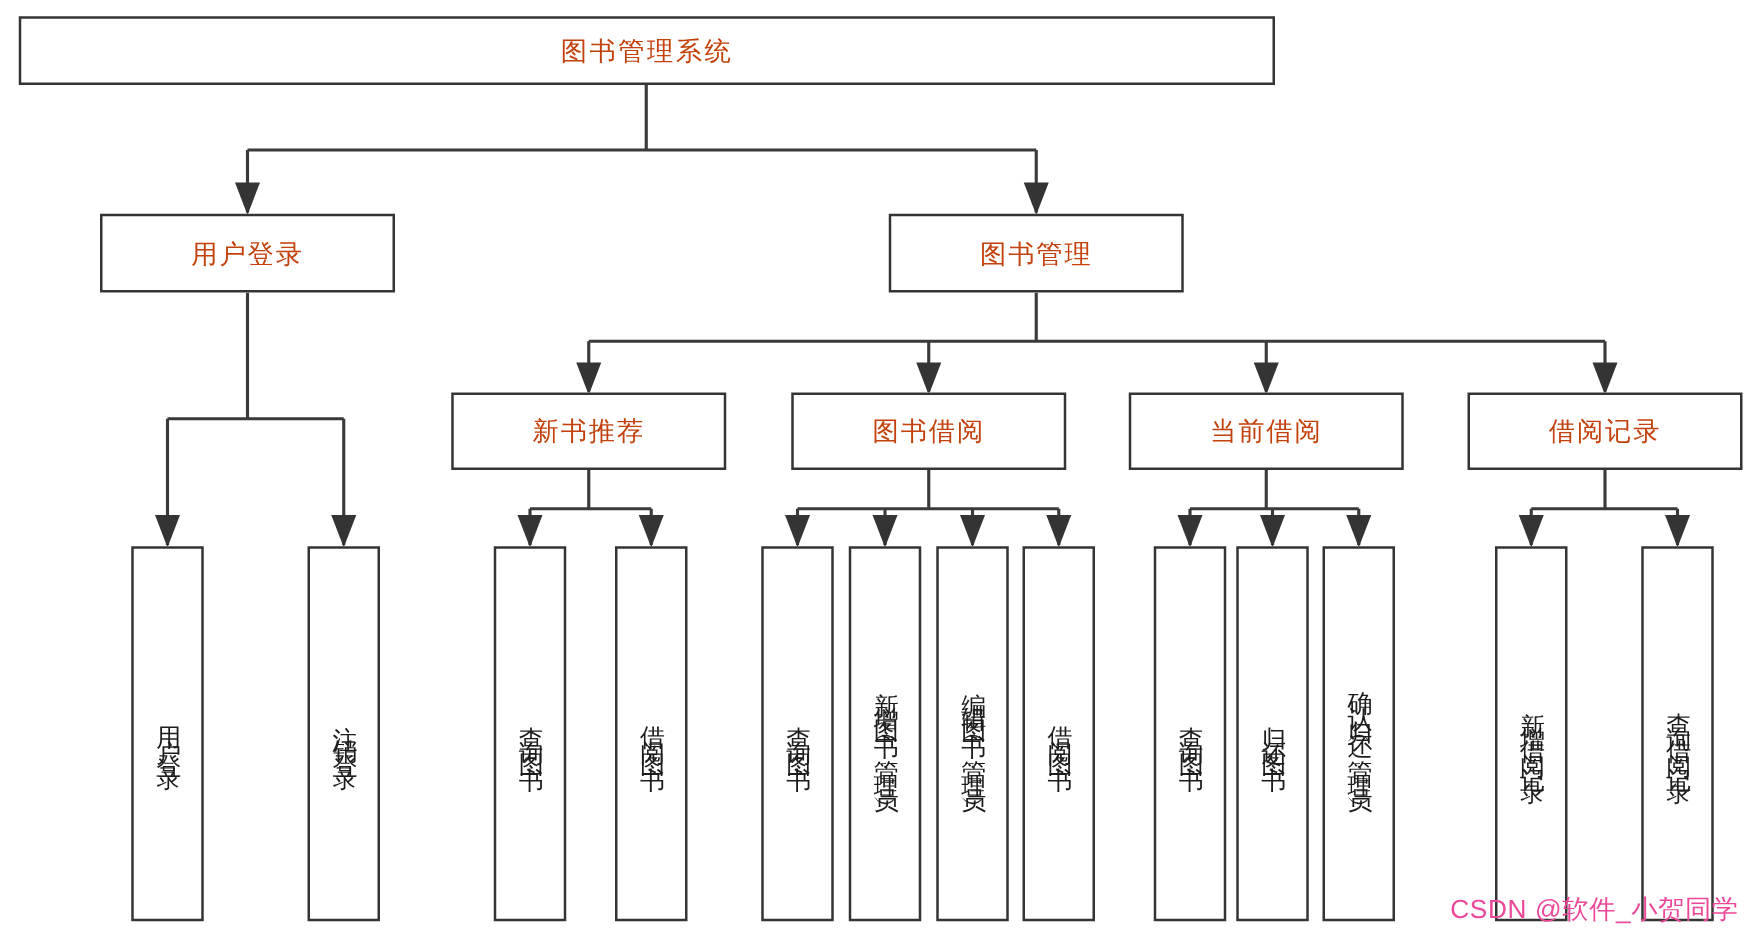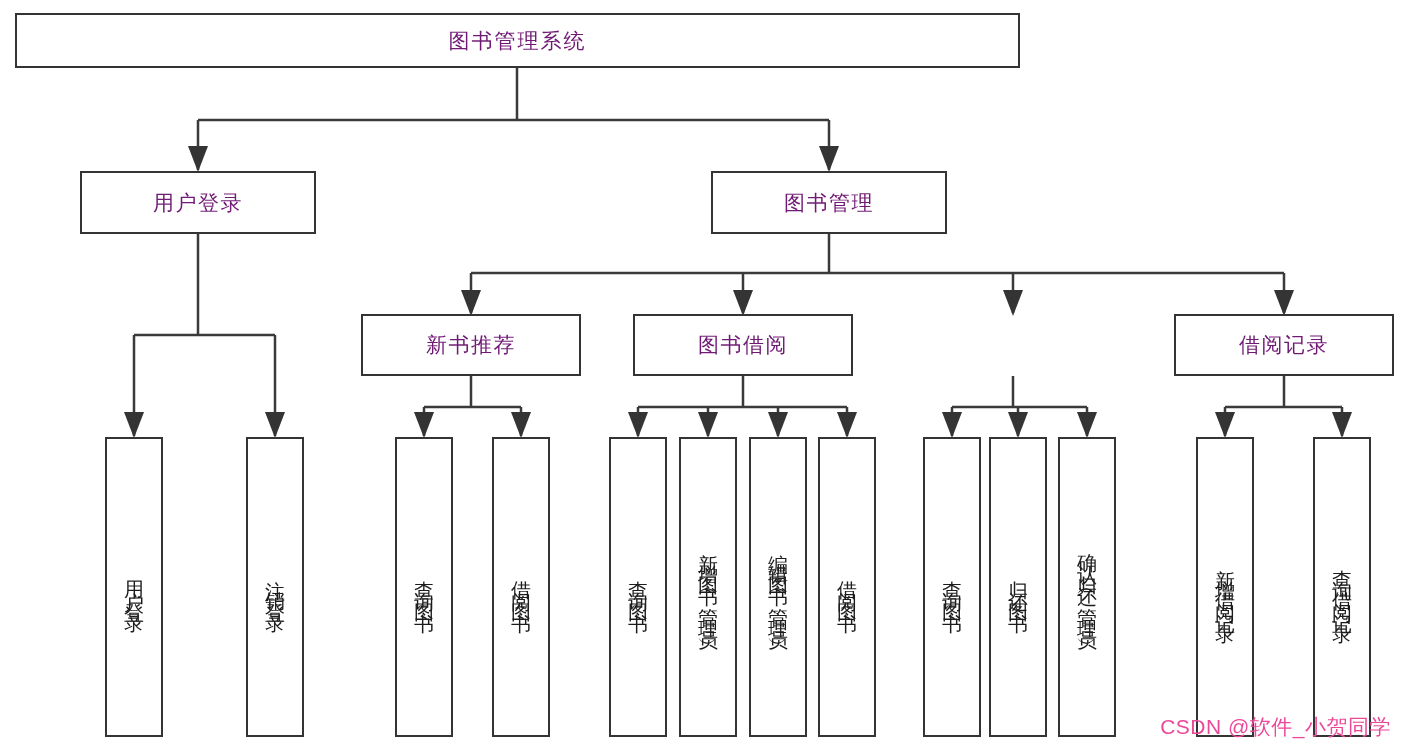--- a/index.html
+++ b/index.html
@@ -26,21 +26,21 @@
   svg.connectors polygon { fill: #343434; }
   .node {
     position: absolute;
     background: #ffffff;
     border: 2px solid #343434;
     display: flex;
     align-items: center;
     justify-content: center;
     text-align: center;
   }
-  .h-node { font-size: 21px; letter-spacing: 1.5px; color: #701a75; }
+  .h-node { font-size: 21px; letter-spacing: 1.5px; color: #c2410c; }
   .root-node { font-size: 21px; letter-spacing: 2px; }
   .leaf .vtext {
     writing-mode: vertical-rl;
     text-orientation: mixed;
     font-size: 20px;
     line-height: 1.15;
     letter-spacing: 11px;
     color: #1c1c1c;
     white-space: nowrap;
   }
@@ -102,20 +102,23 @@
   <div class="node h-node" style="left:711px; top:171px; width:236px; height:63px;">
     <span>图书管理</span>
   </div>
 
   <div class="node h-node" style="left:361px; top:314px; width:220px; height:62px;">
     <span>新书推荐</span>
   </div>
   <div class="node h-node" style="left:633px; top:314px; width:220px; height:62px;text-align:right;">
     <span>图书借阅</span>
   </div>
+  <div class="node h-node" style="left:903px; top:314px; width:220px; height:62px;">
+    <span>当前借阅</span>
+  </div>
   <div class="node h-node" style="left:1174px; top:314px; width:220px; height:62px;">
     <span>借阅记录</span>
   </div>
 
   <div class="node leaf" style="left:105px; top:437px; width:58px; height:300px;">
     <span class="vtext">用户登录</span>
   </div>
   <div class="node leaf" style="left:246px; top:437px; width:58px; height:300px;">
     <span class="vtext">注销登录</span>
   </div>

